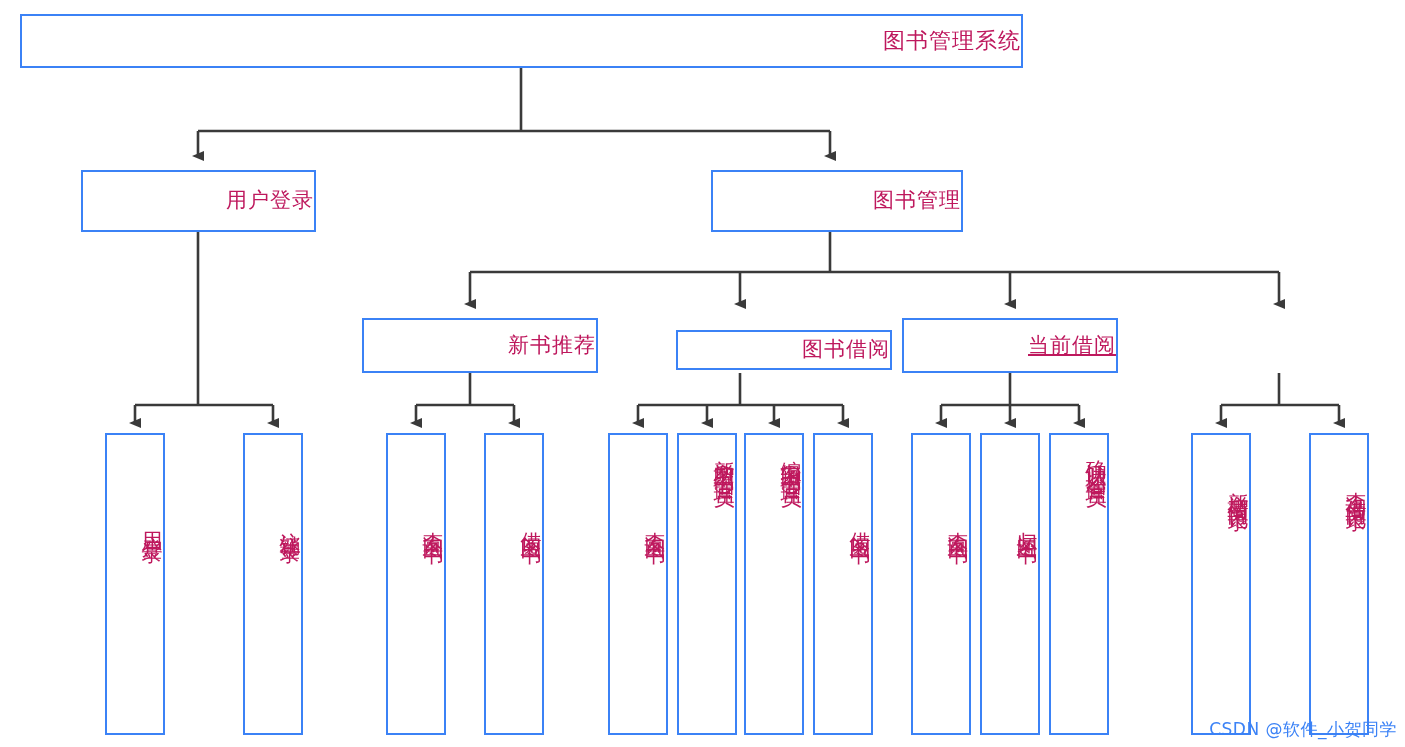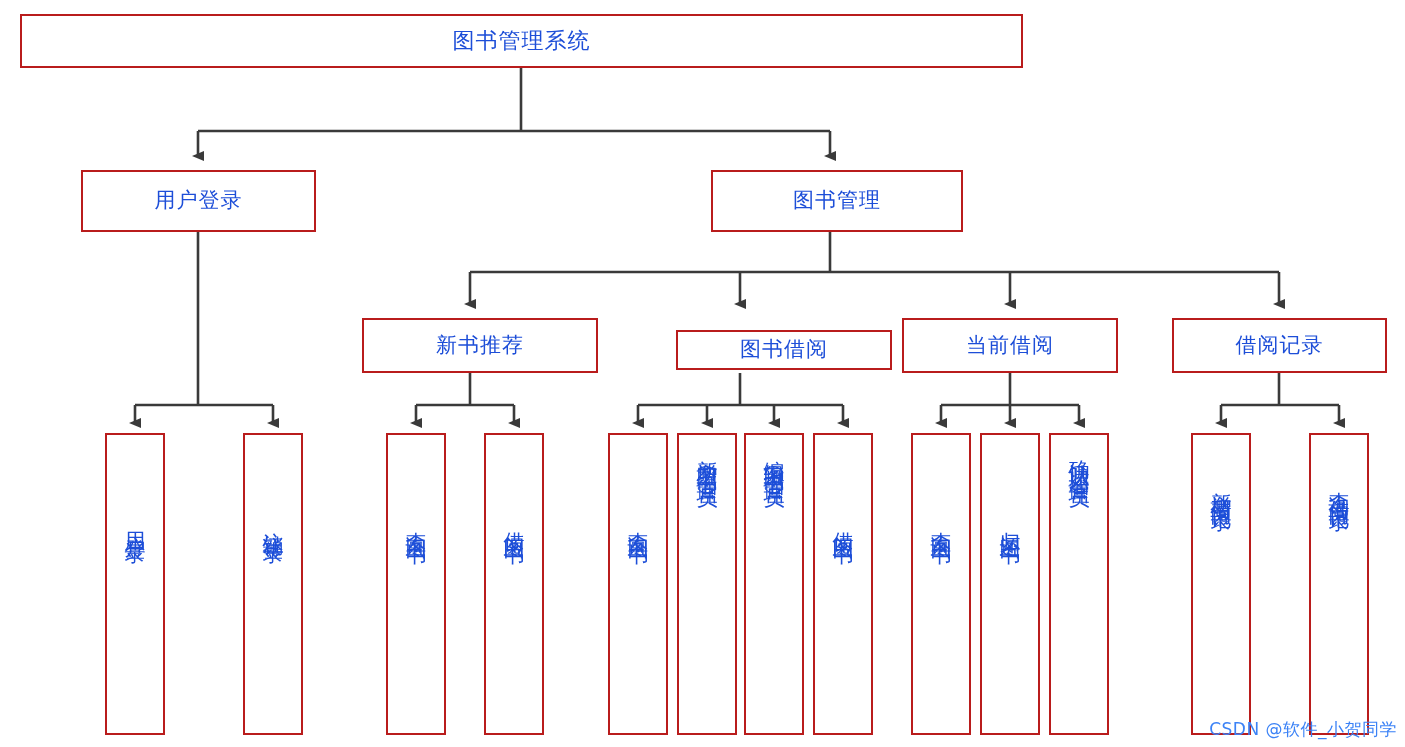--- a/index.html
+++ b/index.html
@@ -11,25 +11,25 @@
     overflow:hidden;
     position:relative;
   }
   #canvas{position:absolute;left:0;top:0;width:1405px;height:747px;}
   svg.links{position:absolute;left:0;top:0;width:1405px;height:747px;pointer-events:none;}
 
   .node{
     position:absolute;
     box-sizing:border-box;
     background:#ffffff;
-    border:2px solid #b91c1c;
+    border:2px solid #3b82f6;
     display:flex;
     align-items:center;
-    justify-content:center;
-    color:#1d4ed8;
+    justify-content:flex-end;
+    color:#be185d;
     z-index:2;
   }
   .node .lbl{
     display:block;
     text-align:center;
     line-height:1.22;
     letter-spacing:1px;
     white-space:nowrap;
   }
   
@@ -123,25 +123,22 @@
   <div class="node h-node" style="left:711px;top:170px;width:252px;height:62px;">
     <span class="lbl">图书管理</span>
   </div>
 
   <div class="node h-node" style="left:362px;top:318px;width:236px;height:55px;">
     <span class="lbl">新书推荐</span>
   </div>
   <div class="node h-node" style="left:632px;top:330px;width:216px;height:40px;margin-left:44px;">
     <span class="lbl">图书借阅</span>
   </div>
-  <div class="node h-node" style="left:902px;top:318px;width:216px;height:55px;">
+  <div class="node h-node" style="left:902px;top:318px;width:216px;height:55px;text-decoration:underline;">
     <span class="lbl">当前借阅</span>
-  </div>
-  <div class="node h-node" style="left:1172px;top:318px;width:215px;height:55px;">
-    <span class="lbl">借阅记录</span>
   </div>
 
   <div class="node v-node" style="left:105px;top:433px;width:60px;height:302px;padding-top:80px;">
     <span class="lbl">用户登录</span>
   </div>
   <div class="node v-node" style="left:243px;top:433px;width:60px;height:302px;padding-top:80px;">
     <span class="lbl">注销登录</span>
   </div>
 
   <div class="node v-node" style="left:386px;top:433px;width:60px;height:302px;padding-top:80px;">

